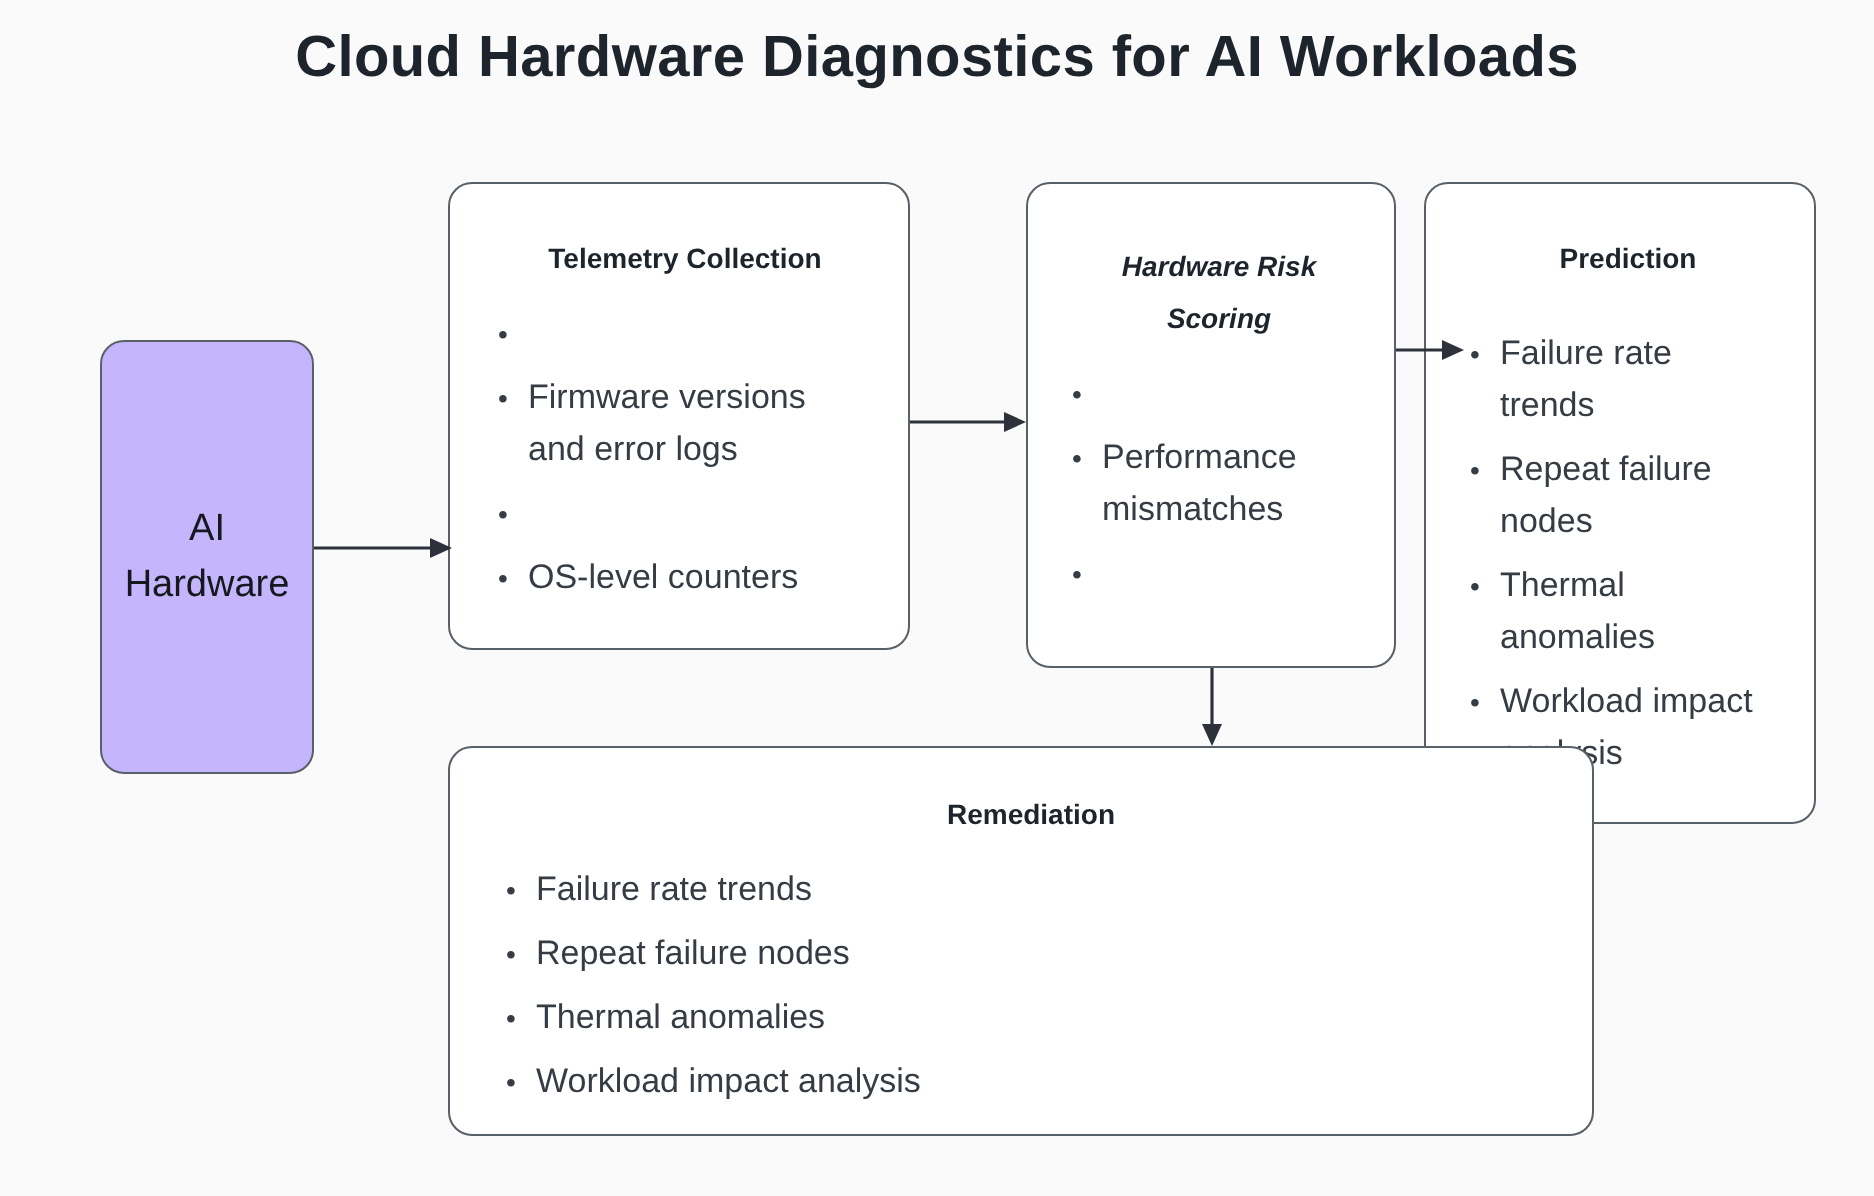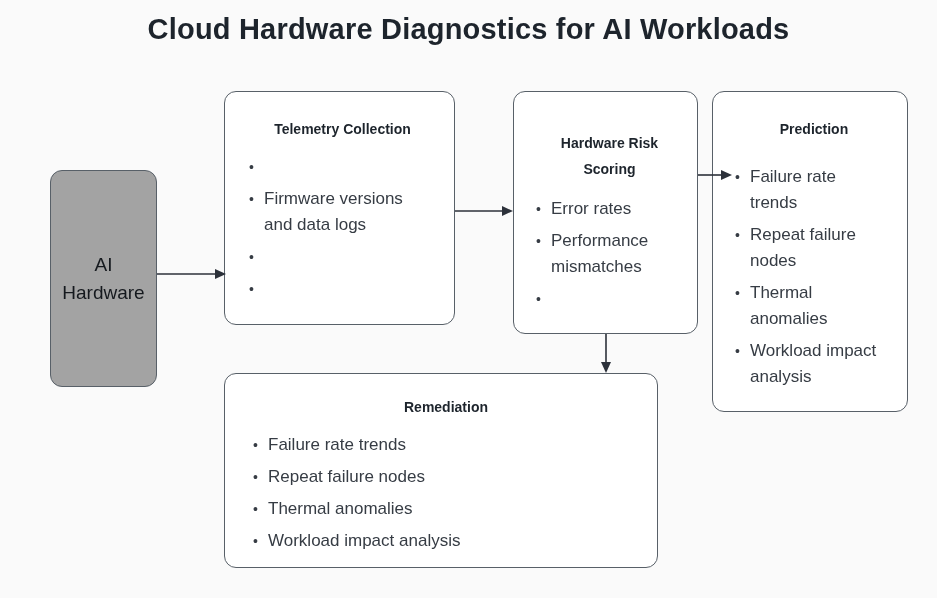--- a/index.html
+++ b/index.html
@@ -29,46 +29,46 @@
   }
   .node {
     position: absolute;
     background: #ffffff;
     border: 1.6px solid #586068;
     border-radius: 12px;
     box-sizing: border-box;
   }
   .node-hardware {
     left: 50px; top: 170px; width: 107px; height: 217px;
-    background: #a3a3a3;
+    background: #c4b5fd;
     display: flex;
     align-items: center;
     justify-content: center;
   }
   .node-hardware .hw-label {
     width: 84px;
     text-align: center;
     font-size: 19px;
     line-height: 28px;
     color: #15191e;
   }
   .node-telemetry  { left: 224px; top: 91px;  width: 231px; height: 234px; padding: 24px 18px 0 24px; }
   .node-risk       { left: 513px; top: 91px;  width: 185px; height: 243px; padding: 24px 14px 0 22px; }
   .node-prediction { left: 712px; top: 91px;  width: 196px; height: 321px; padding: 24px 14px 0 22px; }
-  .node-remediation{ left: 224px; top: 373px; width: 434px; height: 195px; padding: 20px 18px 0 28px; }
+  .node-remediation{ left: 224px; top: 373px; width: 573px; height: 195px; padding: 20px 18px 0 28px; }
 
   .node-title {
     display: block;
     font-size: 14px;
     font-weight: 700;
     color: #1d242c;
     text-align: center;
     line-height: 26px;
   }
-  .node-risk .node-title { max-width: 120px; margin: 14px auto; }
+  .node-risk .node-title { max-width: 120px; margin: 4px auto; font-style: italic; }
 
   ul.items {
     list-style: none;
     margin: 12px 0 0 0;
     padding: 0;
   }
   .node-prediction ul.items { margin-top: 22px; }
   li.item {
     display: flex;
     align-items: flex-start;
@@ -110,37 +110,37 @@
   </div>
 
   <div class="node node-telemetry">
     <span class="node-title">Telemetry Collection</span>
     <ul class="items">
       <li class="item">
         <span class="bullet">•</span>
       </li>
       <li class="item">
         <span class="bullet">•</span>
-        <span class="item-text">Firmware versions and data logs</span>
-      </li>
-      <li class="item">
-        <span class="bullet">•</span>
-      </li>
-      <li class="item">
-        <span class="bullet">•</span>
+        <span class="item-text">Firmware versions and error logs</span>
+      </li>
+      <li class="item">
+        <span class="bullet">•</span>
+      </li>
+      <li class="item">
+        <span class="bullet">•</span>
+        <span class="item-text">OS-level counters</span>
       </li>
     </ul>
   </div>
 
   <div class="node node-risk">
     <span class="node-title">Hardware Risk Scoring</span>
     <ul class="items">
       <li class="item">
         <span class="bullet">•</span>
-        <span class="item-text">Error rates</span>
       </li>
       <li class="item">
         <span class="bullet">•</span>
         <span class="item-text">Performance mismatches</span>
       </li>
       <li class="item">
         <span class="bullet">•</span>
       </li>
     </ul>
   </div>

